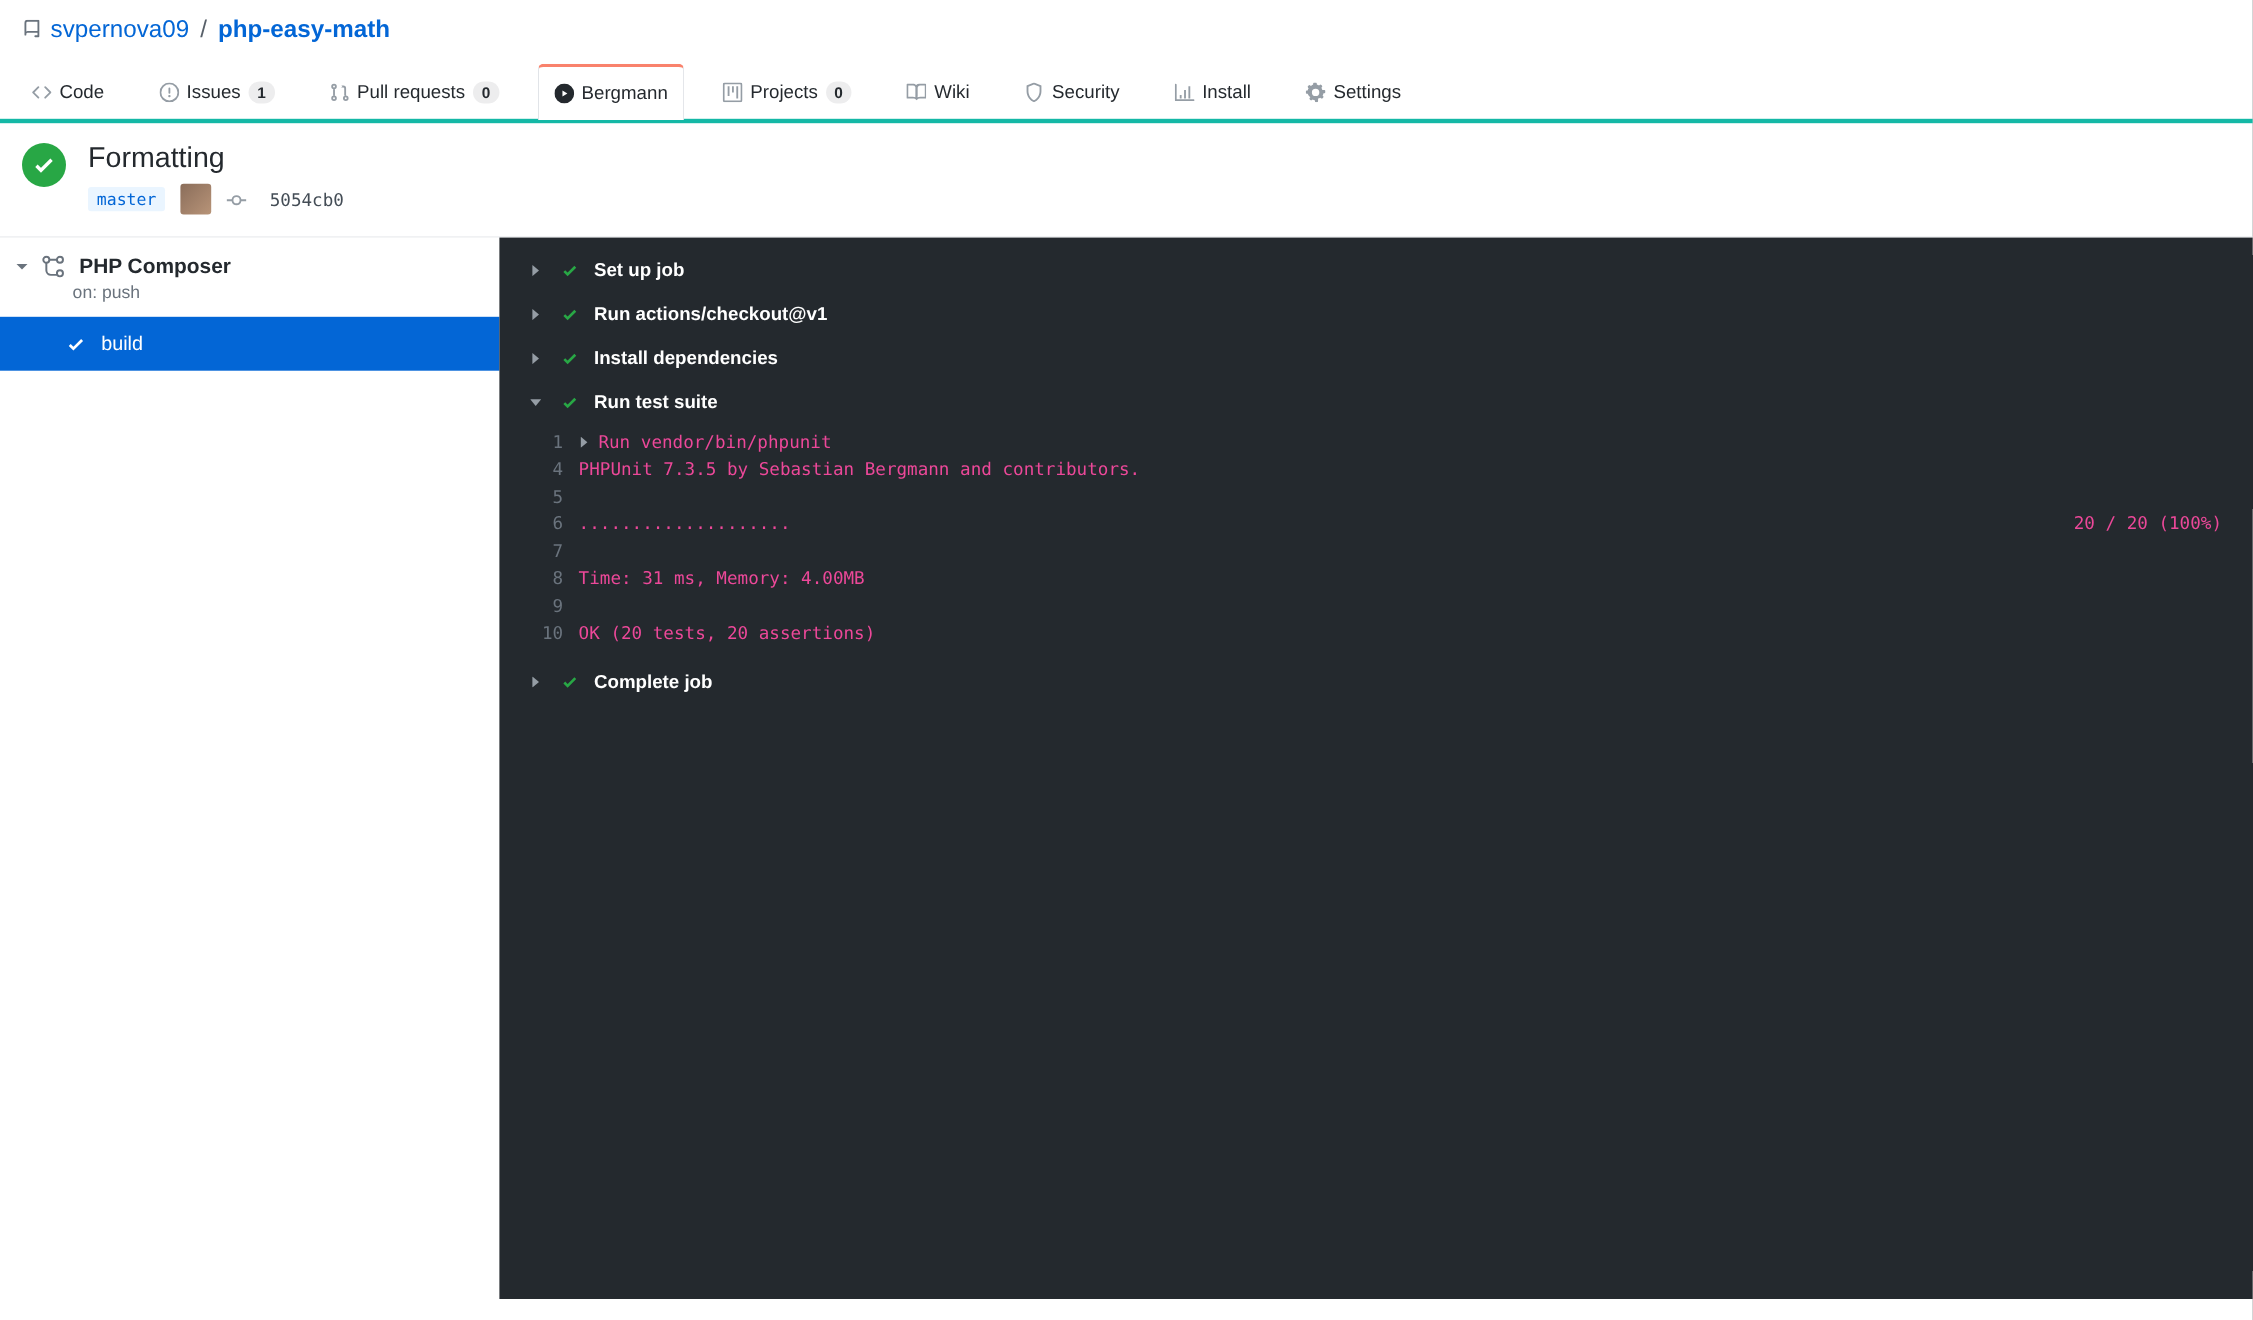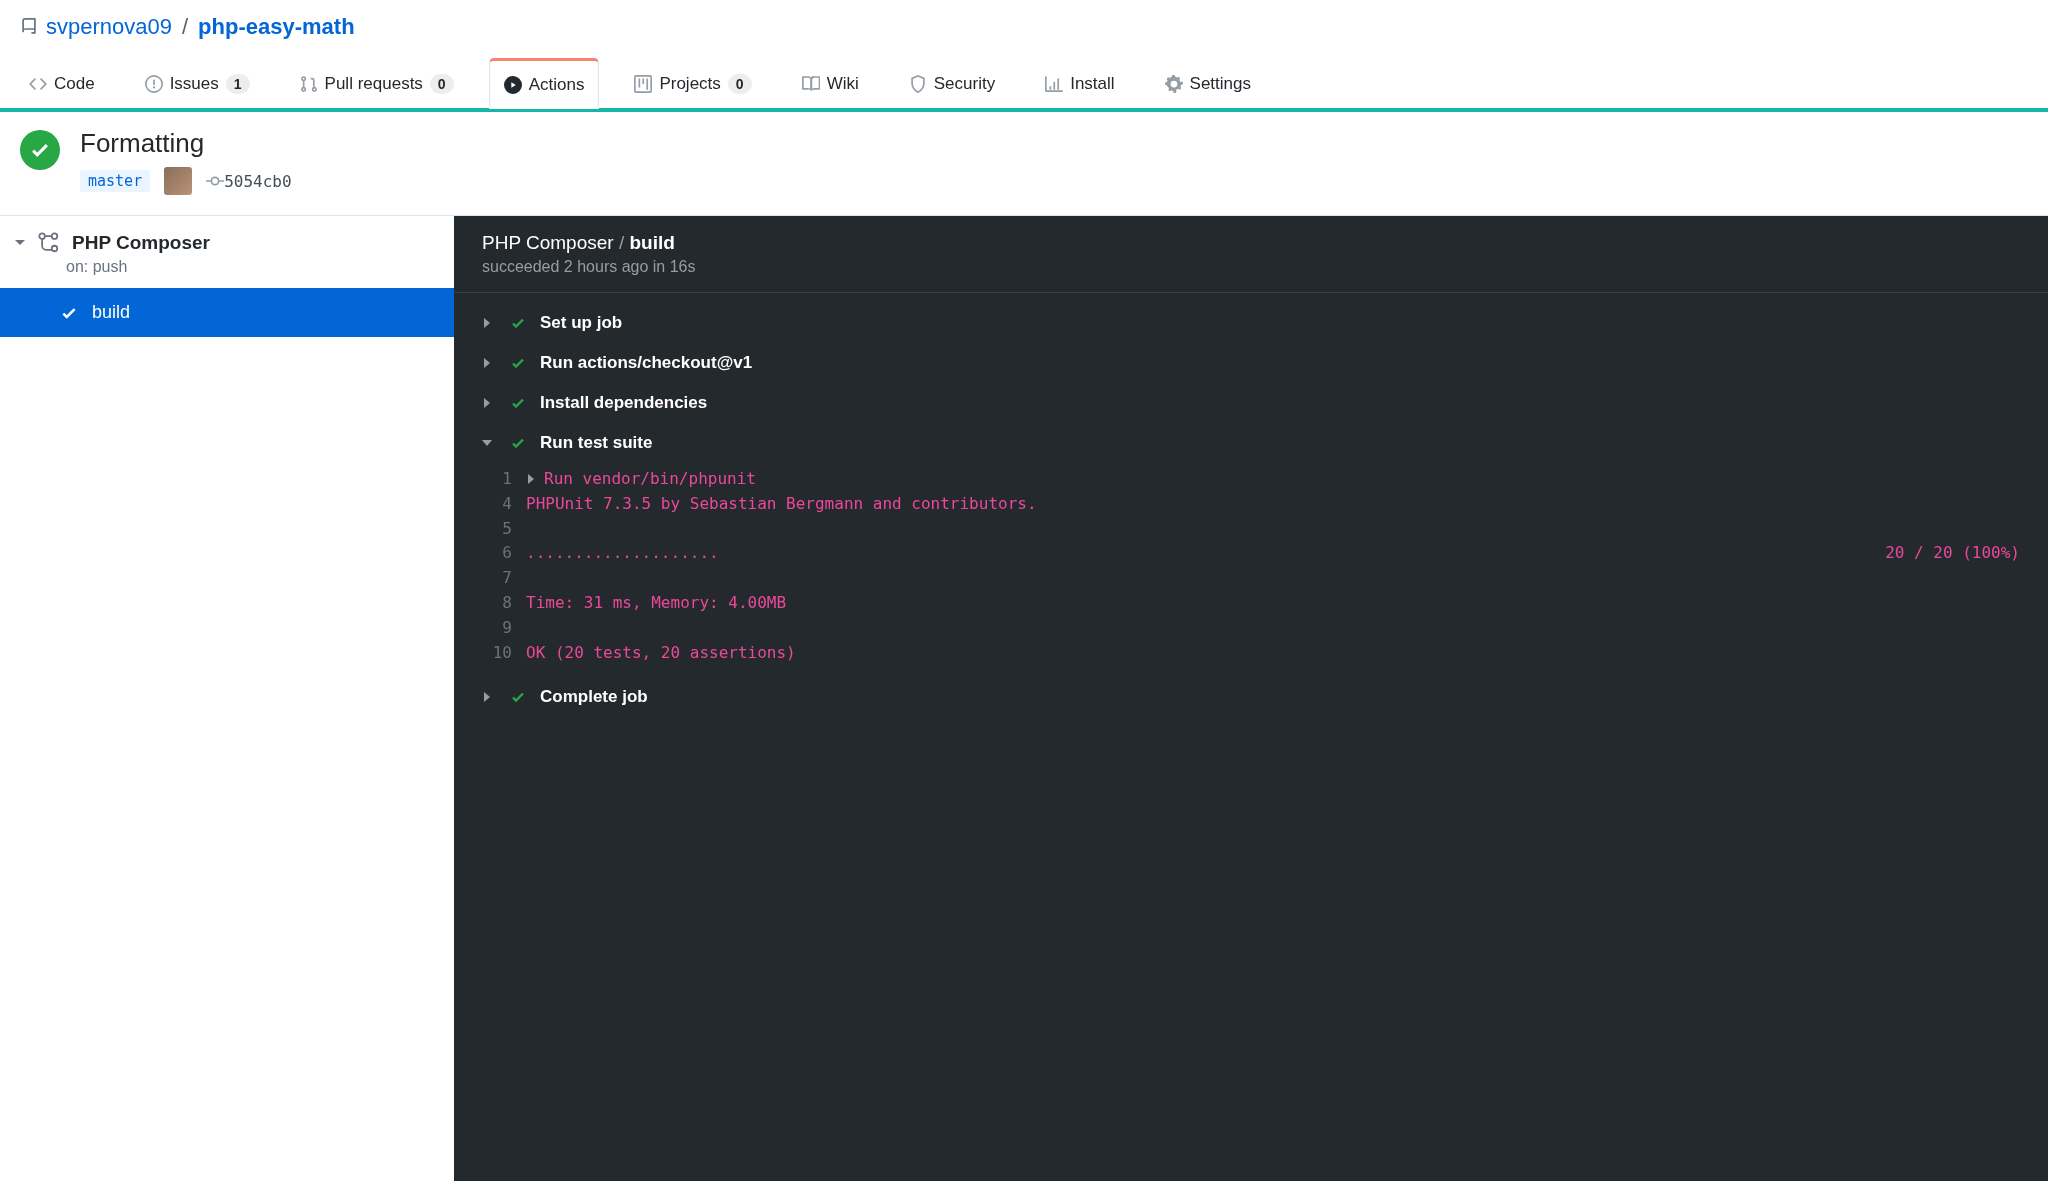--- a/index.html
+++ b/index.html
@@ -21,21 +21,21 @@
   .tab.active .tab-icon { color: #24292e; }
   
   
   .run-header { display: flex; align-items: flex-start; padding: 16px 20px 20px; gap: 20px; border-bottom: 1px solid #e1e4e8; }
   .status-circle { width: 40px; height: 40px; border-radius: 50%; background: #28a745; display: flex; align-items: center; justify-content: center; flex-shrink: 0; margin-top: 2px; }
   .status-circle svg { color: #fff; }
   .run-title { font-size: 26px; font-weight: 400; margin-bottom: 8px; }
   .run-meta { display: flex; align-items: center; gap: 14px; }
   .branch-tag { background: #eaf5ff; color: #0366d6; font-family: SFMono-Regular, Menlo, monospace; font-size: 15px; padding: 2px 8px; border-radius: 3px; }
   .avatar { width: 28px; height: 28px; border-radius: 3px; background: linear-gradient(135deg, #8a6d5a, #b89478); display: inline-block; }
-  .commit-ref { display: flex; align-items: center; gap: 0; color: #444d56; font-family: SFMono-Regular, Menlo, monospace; font-size: 16px; }
+  .commit-ref { display: flex; align-items: flex-end; gap: 21px; color: #444d56; font-family: SFMono-Regular, Menlo, monospace; font-size: 16px; }
   .commit-ref svg { color: #959da5; }
   
   
   .main { display: flex; height: calc(100vh - 235px); }
   .sidebar { width: 454px; background: #fff; flex-shrink: 0; }
   .wf-row { display: flex; align-items: center; gap: 12px; padding: 16px 14px 4px; cursor: pointer; }
   .wf-caret { color: #6a737d; display: inline-flex; }
   .wf-icon { color: #6a737d; display: inline-flex; }
   .wf-name { font-size: 19px; font-weight: 600; }
   .wf-sub { font-size: 16px; color: #6a737d; padding-left: 66px; padding-bottom: 12px; }
@@ -101,21 +101,21 @@
       </span>
     <span>Pull requests</span>
     <span class="counter">0</span>
   </div>
   <div class="tab active">
     <span class="tab-icon">
         <svg width="18" height="18" viewBox="0 0 16 16" fill="currentColor">
           <path d="M8 0a8 8 0 1 1 0 16A8 8 0 0 1 8 0zM6.5 5.5v5l4-2.5-4-2.5z"></path>
         </svg>
       </span>
-    <span>Actions</span>
+    <span>Bergmann</span>
   </div>
   <div class="tab">
     <span class="tab-icon">
         <svg width="18" height="18" viewBox="0 0 16 16" fill="currentColor">
           <path d="M1.75 0A1.75 1.75 0 0 0 0 1.75v12.5C0 15.22.78 16 1.75 16h12.5A1.75 1.75 0 0 0 16 14.25V1.75A1.75 1.75 0 0 0 14.25 0H1.75zM1.5 1.75a.25.25 0 0 1 .25-.25h12.5a.25.25 0 0 1 .25.25v12.5a.25.25 0 0 1-.25.25H1.75a.25.25 0 0 1-.25-.25V1.75zM4 3h1.5v8H4V3zm3.5 0H9v5H7.5V3zM11 3h1.5v10H11V3z"></path>
         </svg>
       </span>
     <span>Projects</span>
     <span class="counter">0</span>
   </div>
@@ -195,26 +195,20 @@
     <div class="wf-sub">on: push</div>
     <div class="job-row">
       <svg width="18" height="18" viewBox="0 0 16 16" fill="none" stroke="currentColor" stroke-width="2.2">
           <path d="M3 8.5l3 3 7-7"></path>
         </svg>
       <span>build</span>
     </div>
   </div>
 
   <div class="log-panel">
-    <div class="log-header">
-      <div class="log-title">
-        <span>PHP Composer</span><span class="sep2"> / </span><span class="bold">build</span>
-      </div>
-      <div class="log-status">succeeded 2 hours ago in 16s</div>
-    </div>
     <div class="steps" id="steps">
         <div class="step">
           <span class="step-caret">
             <svg width="10" height="10" viewBox="0 0 10 10" fill="currentColor">
               <path d="M2 0l6 5-6 5z"></path>
             </svg>
           </span>
           <span class="step-check">
             <svg width="16" height="16" viewBox="0 0 16 16" fill="none" stroke="currentColor" stroke-width="2.4">
               <path d="M3 8.5l3 3 7-7"></path>

